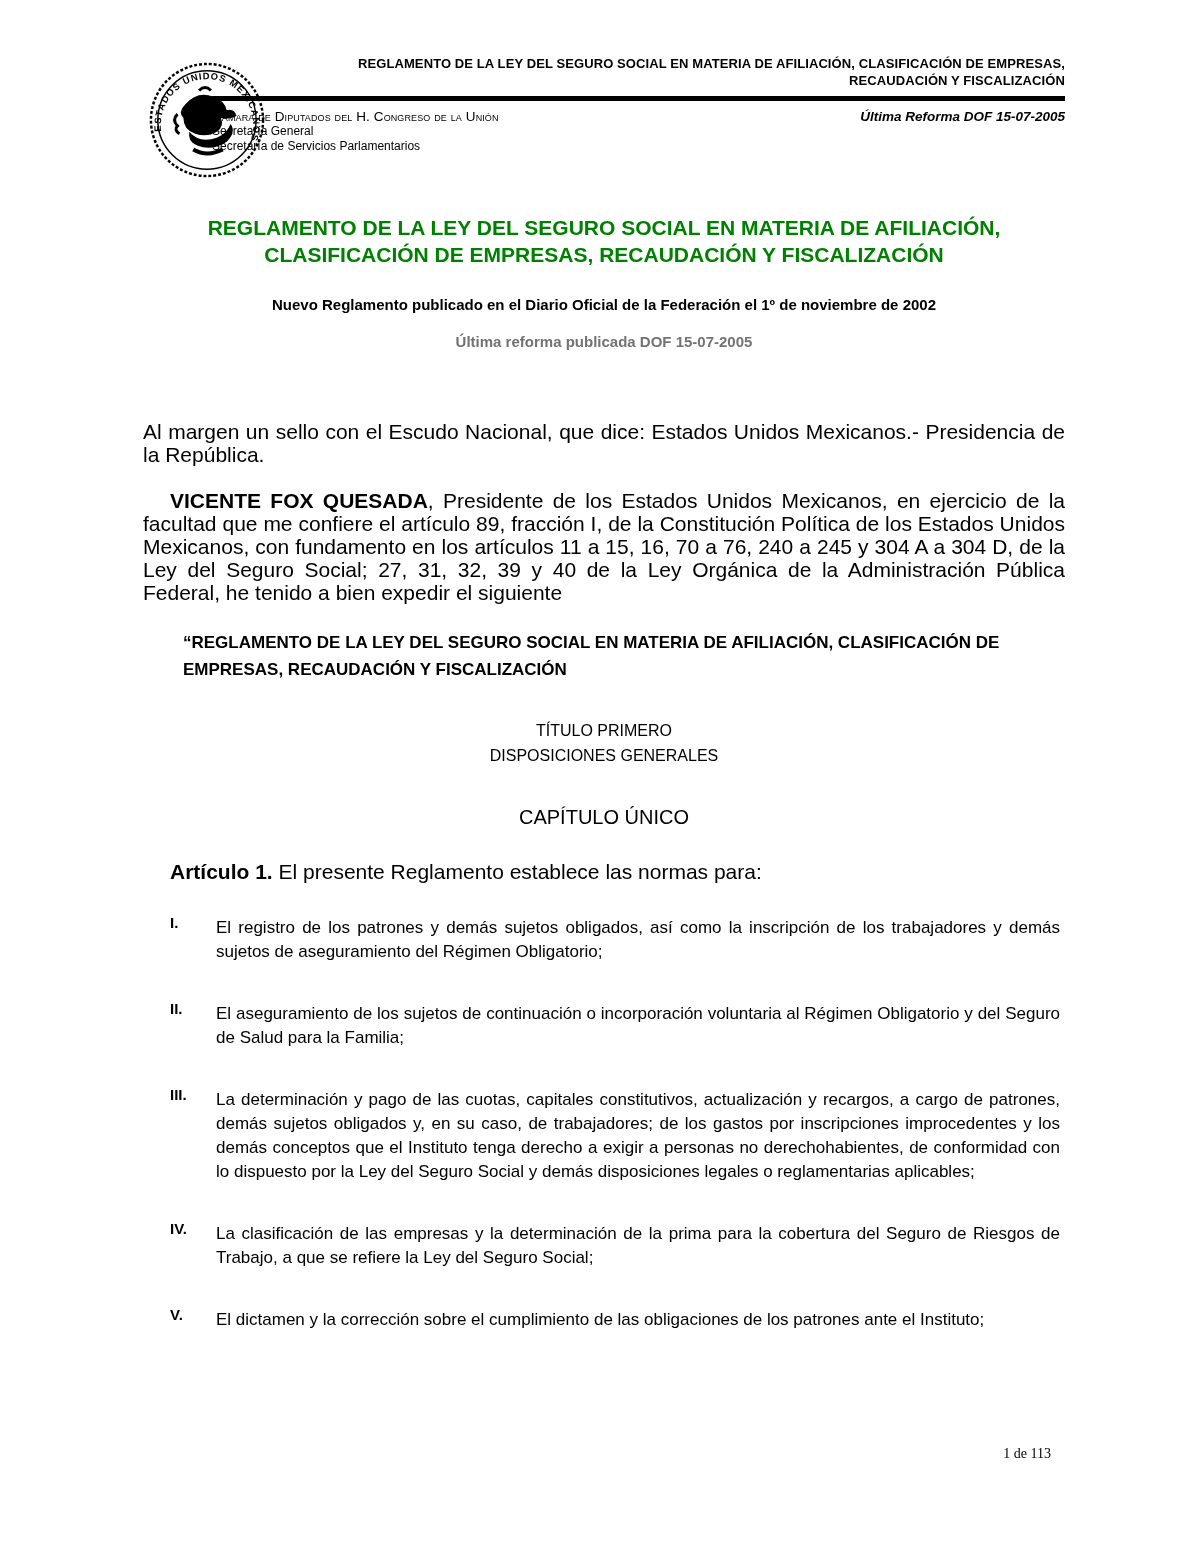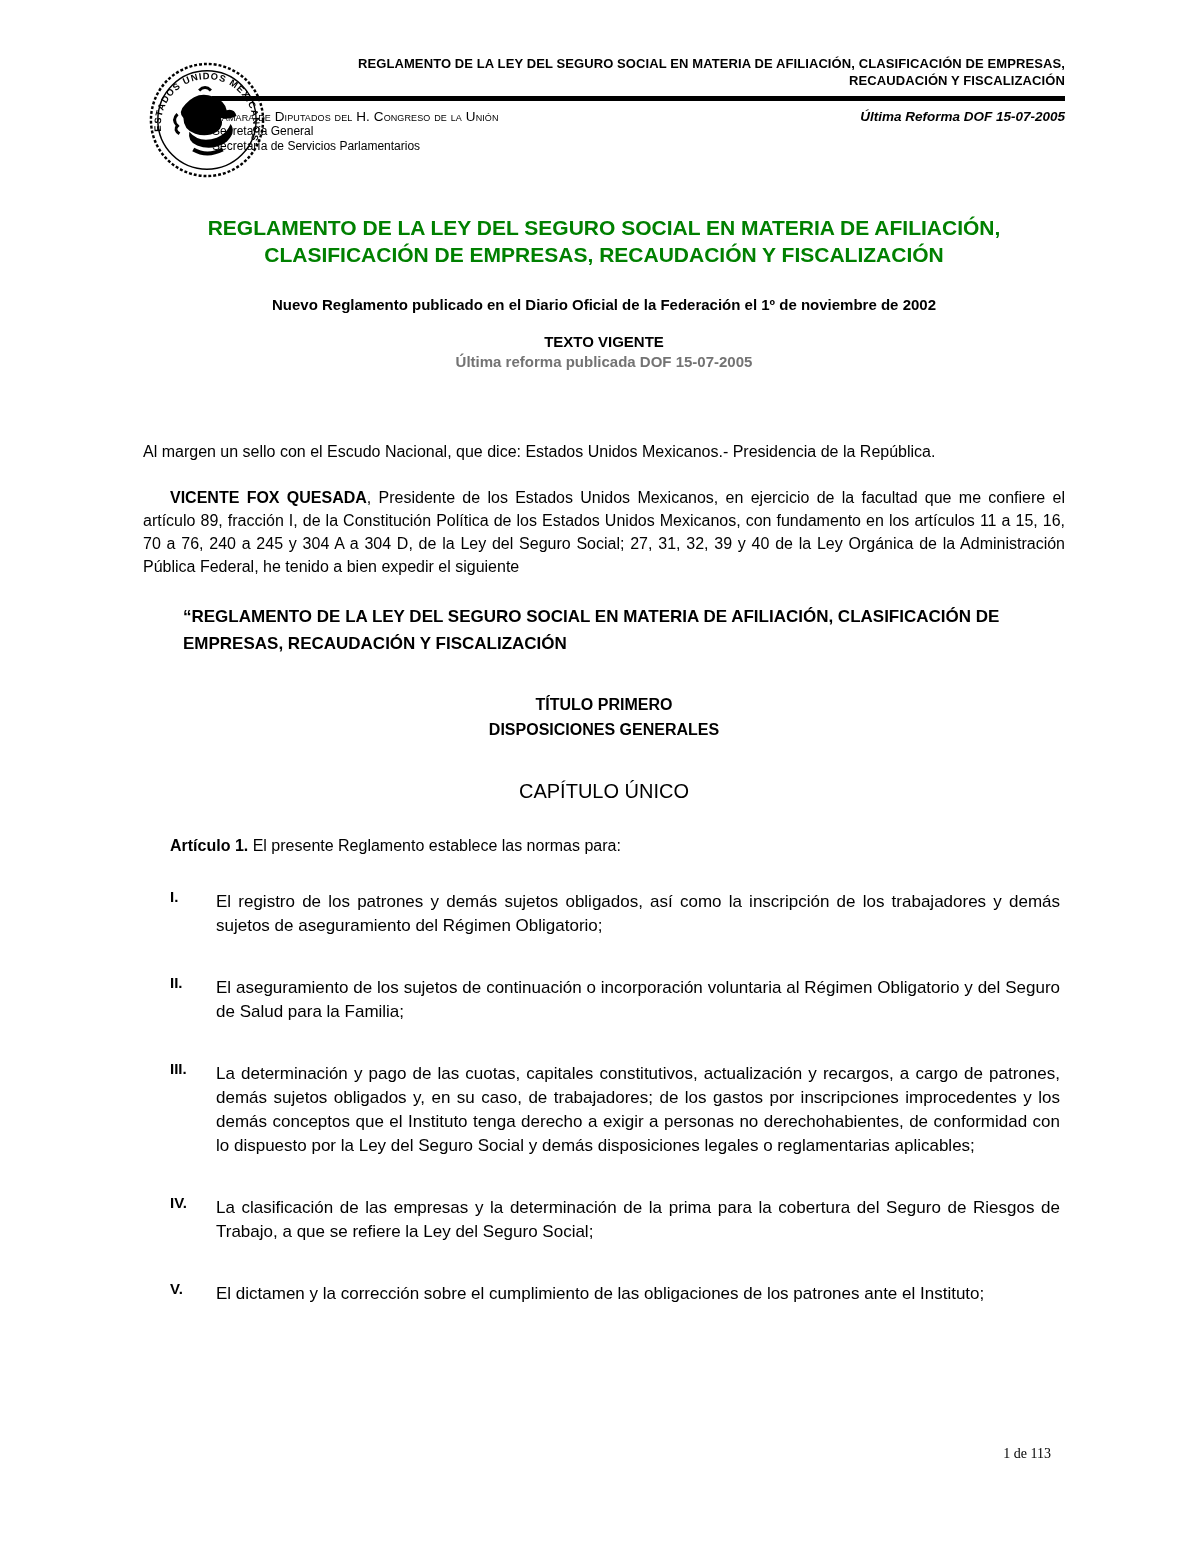--- a/index.html
+++ b/index.html
@@ -25,28 +25,28 @@
   .org-line1{font-variant:small-caps;font-size:13.5px;letter-spacing:0.1px;}
   .reform-note{font-style:italic;font-weight:bold;font-size:13.5px;white-space:nowrap;margin-left:8px;}
   
   .content{position:absolute;top:214px;left:143px;width:922px;}
   .main-title{
     text-align:center;font-weight:bold;font-size:21px;line-height:27px;
     margin:0 0 0 0;
   }
   .pub-note{text-align:center;font-weight:bold;font-size:15px;line-height:20px;margin-top:27px;}
   .vigente-block{text-align:center;font-weight:bold;font-size:15px;line-height:20px;margin-top:17px;}
-  .body-text{font-size:16px;line-height:23px;text-align:justify;margin:0;}
+  .body-text{font-size:21px;line-height:23px;text-align:justify;margin:0;}
   .p1{margin-top:68px;}
   .p2{margin-top:23px;text-indent:27px;}
   .quoted-title{
     font-weight:bold;font-size:17px;line-height:27px;
     margin-top:25px;padding:0 40px;
   }
-  .titulo-block{text-align:center;font-weight:bold;font-size:16px;line-height:25px;margin-top:35px;}
+  .titulo-block{text-align:center;font-weight:normal;font-size:16px;line-height:25px;margin-top:35px;}
   .capitulo{text-align:center;font-weight:normal;font-size:20px;line-height:25px;margin-top:37px;}
   .articulo{margin-top:30px;text-indent:27px;}
   .item{display:flex;margin-top:28px;}
   .item-num{width:41px;margin-left:27px;font-weight:bold;font-size:15px;line-height:24px;flex:none;}
   .item-text{flex:1;font-size:17px;line-height:24px;text-align:justify;margin:5px;}
   
   .page-number{
     position:absolute;top:1446px;left:129px;width:922px;text-align:right;
     font-family:"Liberation Serif","DejaVu Serif",serif;font-size:14px;
   }
@@ -90,21 +90,20 @@
     </div>
   </div>
 
   <div class="content">
 
     <div class="main-title" style="color:#008000;">REGLAMENTO DE LA LEY DEL SEGURO SOCIAL EN MATERIA DE AFILIACIÓN, CLASIFICACIÓN DE EMPRESAS, RECAUDACIÓN Y FISCALIZACIÓN</div>
 
     <div class="pub-note">Nuevo Reglamento publicado en el Diario Oficial de la Federación el 1º de noviembre de 2002</div>
 
     <div class="vigente-block">
-      <div>TEXTO VIGENTE</div>
       <div style="color:#737373;">Última reforma publicada DOF 15-07-2005</div>
     </div>
 
     <p class="body-text p1">Al margen un sello con el Escudo Nacional, que dice: Estados Unidos Mexicanos.- Presidencia de la República.</p>
 
     <p class="body-text p2"><b>VICENTE FOX QUESADA</b><span>, Presidente de los Estados Unidos Mexicanos, en ejercicio de la facultad que me confiere el artículo 89, fracción I, de la Constitución Política de los Estados Unidos Mexicanos, con fundamento en los artículos 11 a 15, 16, 70 a 76, 240 a 245 y 304 A a 304 D, de la Ley del Seguro Social; 27, 31, 32, 39 y 40 de la Ley Orgánica de la Administración Pública Federal, he tenido a bien expedir el siguiente</span></p>
 
     <div class="quoted-title">“REGLAMENTO DE LA LEY DEL SEGURO SOCIAL EN MATERIA DE AFILIACIÓN, CLASIFICACIÓN DE EMPRESAS, RECAUDACIÓN Y FISCALIZACIÓN</div>
 
     <div class="titulo-block">

